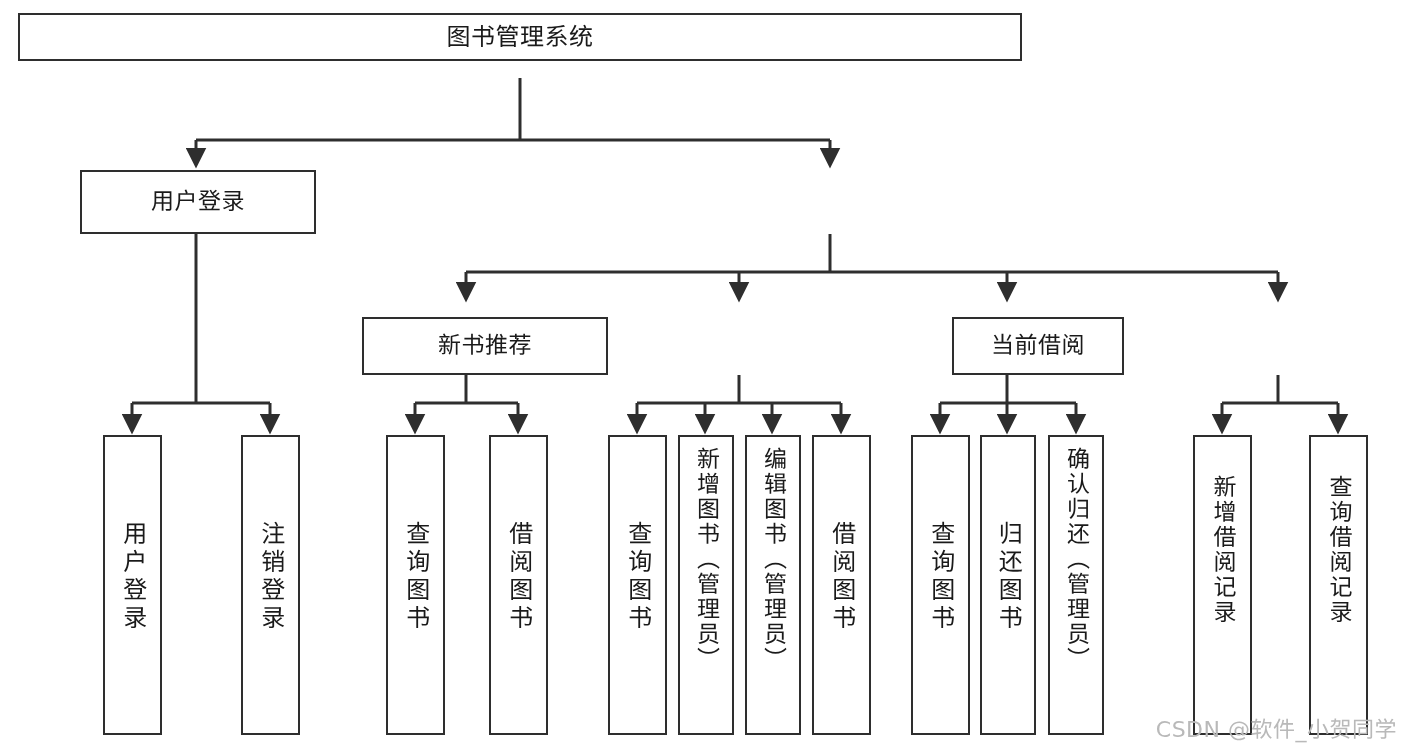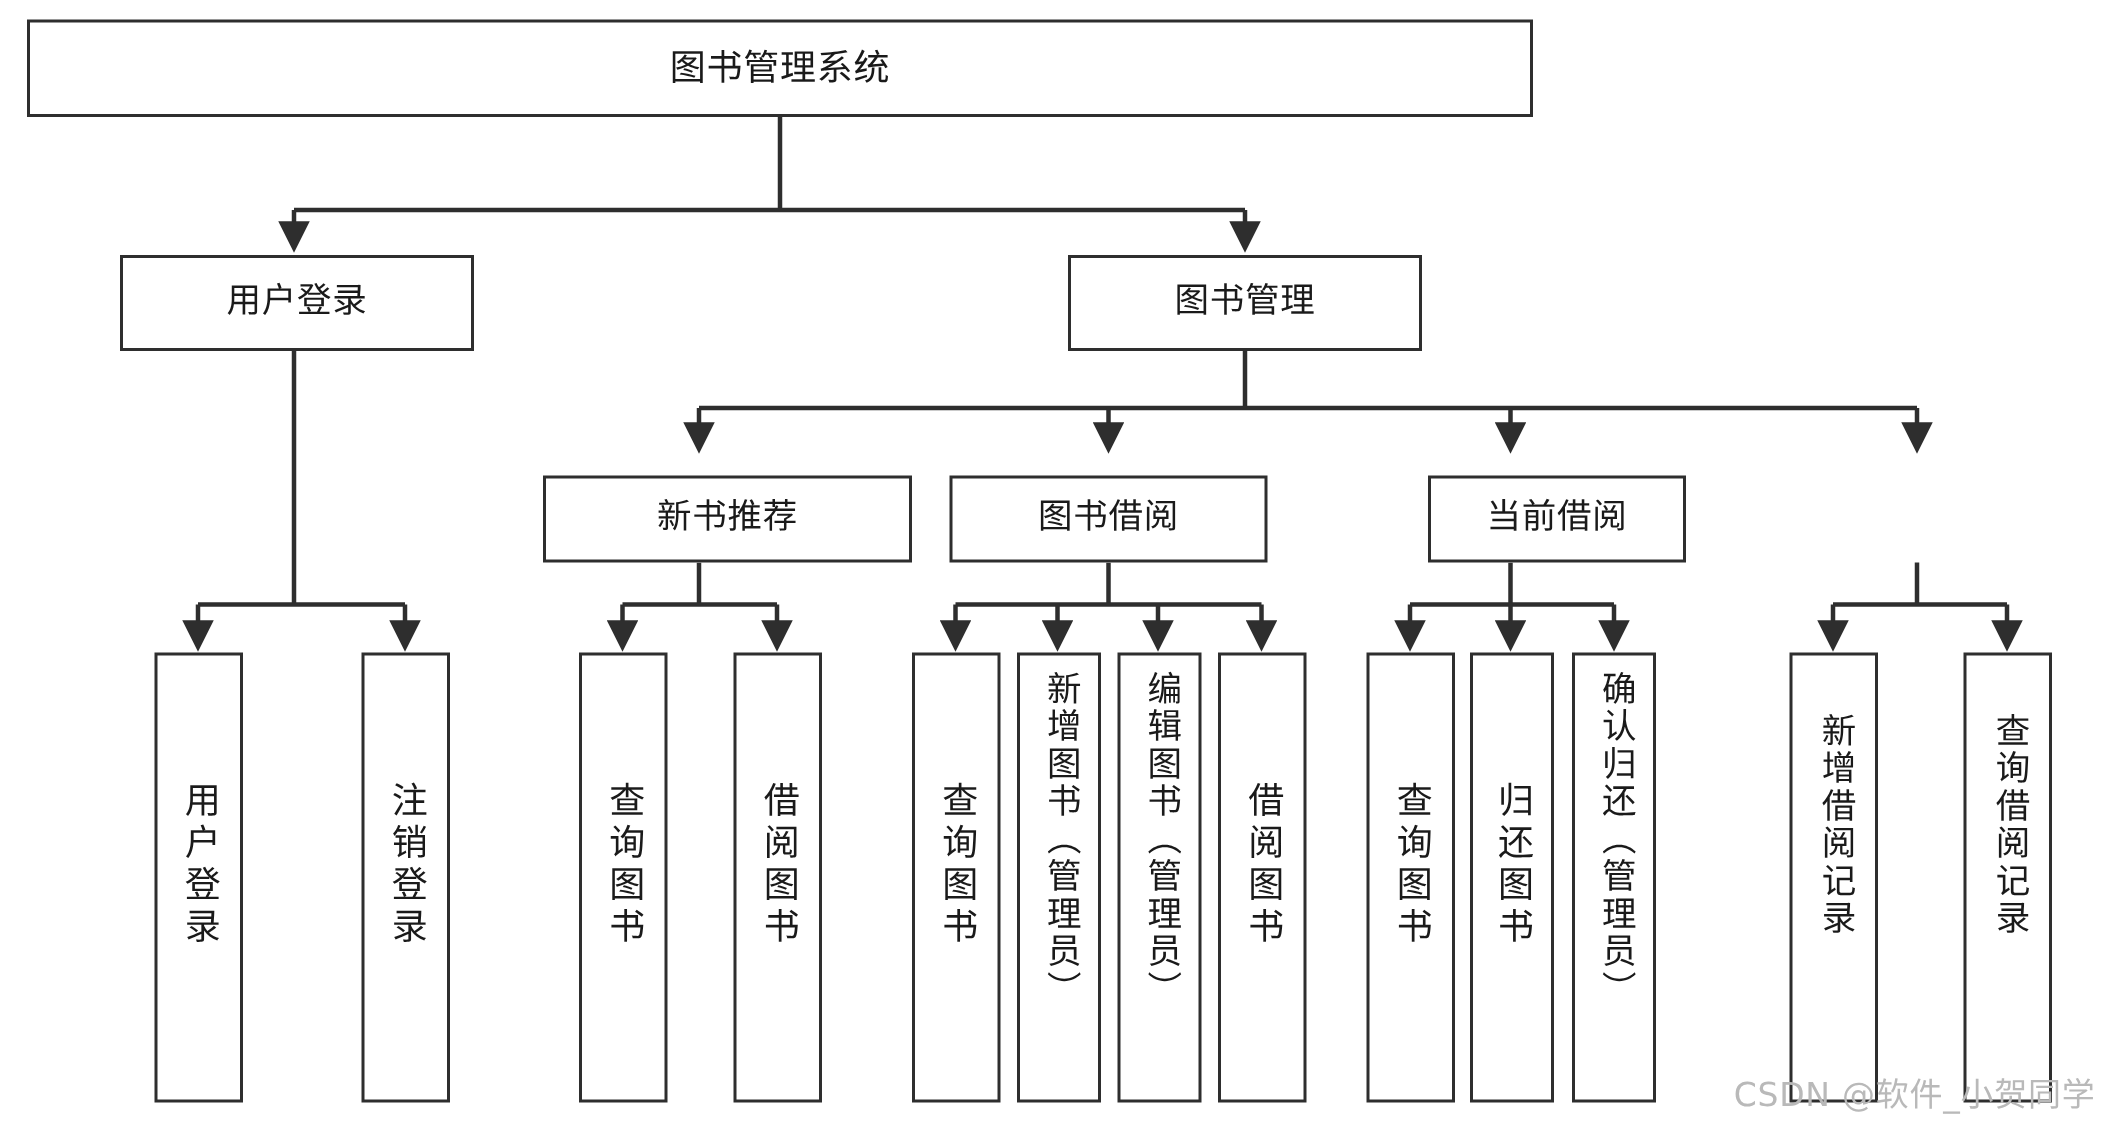--- a/index.html
+++ b/index.html
@@ -125,36 +125,30 @@
       <path d="M 1007 403 L 1007 424" marker-end="url(#arrow)"></path>
       <path d="M 1076 403 L 1076 424" marker-end="url(#arrow)"></path>
 
       <path d="M 1278 375 L 1278 403"></path>
       <path d="M 1222 403 L 1338 403"></path>
       <path d="M 1222 403 L 1222 424" marker-end="url(#arrow)"></path>
       <path d="M 1338 403 L 1338 424" marker-end="url(#arrow)"></path>
     </g>
   </svg>
 
-  <div class="node root horiz" style="left:18px; top:13px; width:1004px; height:65px;">
+  <div class="node root horiz" style="left:18px; top:13px; width:1004px; height:48px;">
     <span class="node-label">图书管理系统</span>
   </div>
 
   <div class="node horiz" style="left:80px; top:170px; width:236px; height:64px;">
     <span class="node-label">用户登录</span>
   </div>
-  <div class="node horiz" style="left:712px; top:170px; width:236px; height:64px;">
-    <span class="node-label">图书管理</span>
-  </div>
 
   <div class="node horiz" style="left:362px; top:317px; width:246px; height:58px;">
     <span class="node-label">新书推荐</span>
-  </div>
-  <div class="node horiz" style="left:633px; top:317px; width:212px; height:58px;">
-    <span class="node-label">图书借阅</span>
   </div>
   <div class="node horiz" style="left:952px; top:317px; width:172px; height:58px;">
     <span class="node-label">当前借阅</span>
   </div>
 
   <div class="node vert" style="left:103px; top:435px; width:59px; height:300px; padding-top:84px;">
     <span class="node-label">用户登录</span>
   </div>
   <div class="node vert" style="left:241px; top:435px; width:59px; height:300px; padding-top:84px;">
     <span class="node-label">注销登录</span>

